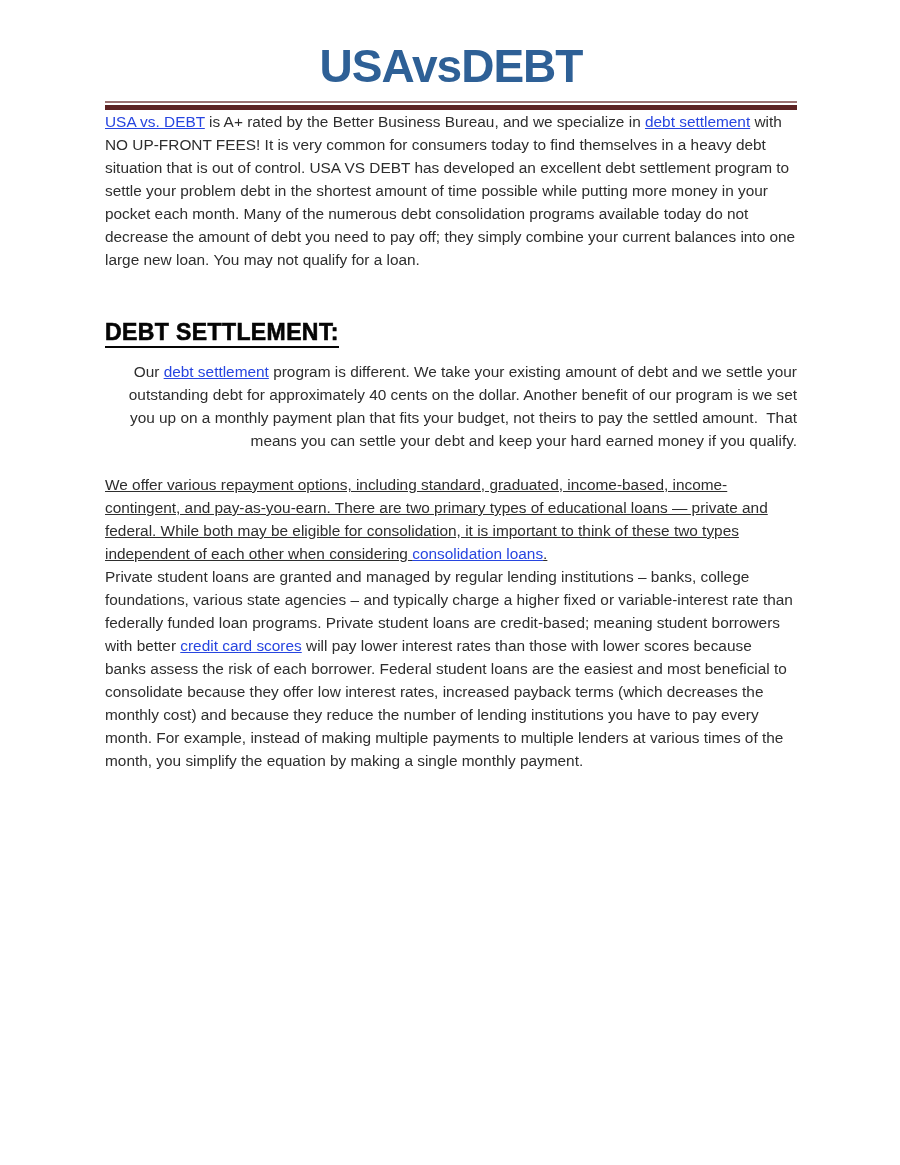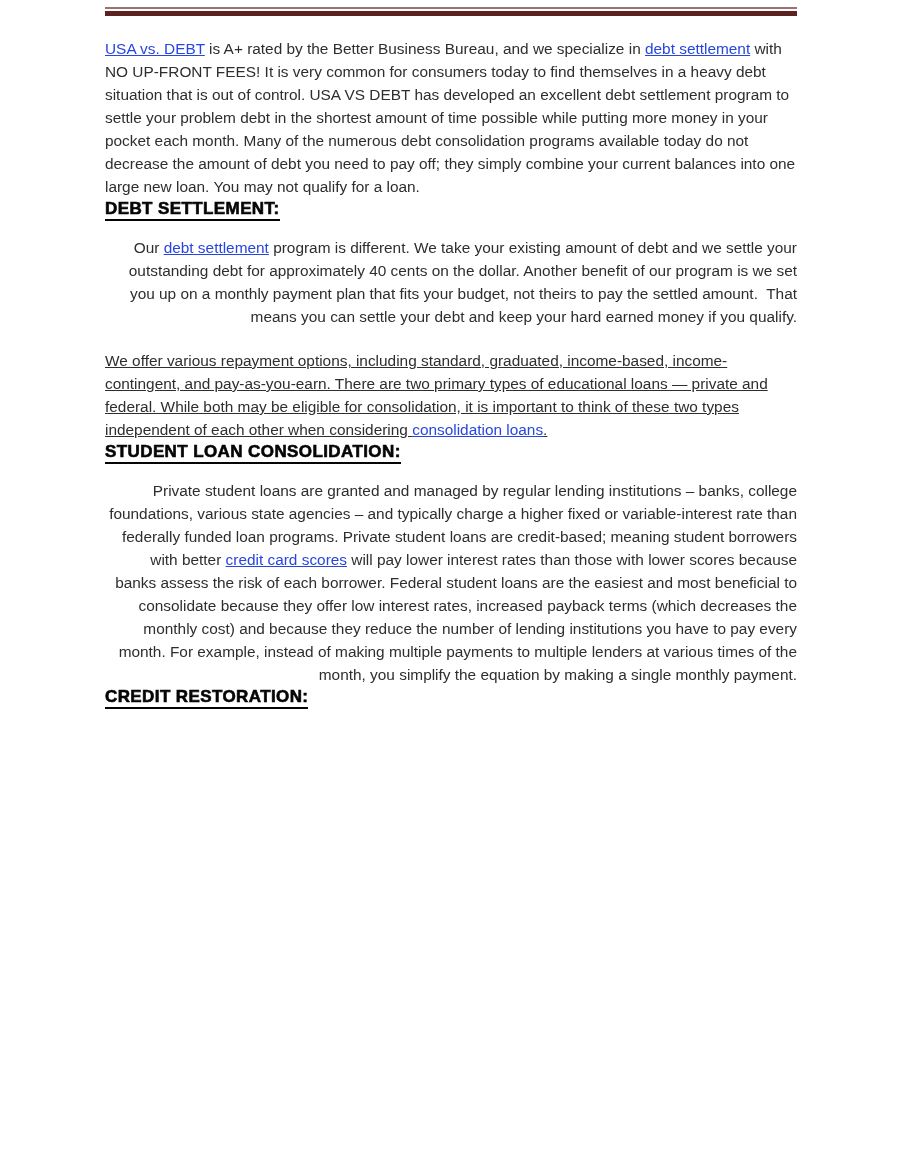--- a/index.html
+++ b/index.html
@@ -29,66 +29,65 @@
   }
   .title-rule .thick {
     margin-top: 2px;
     height: 5px;
     background: #5c2222;
   }
   p.body-text {
     color: #2e2e2e;
     font-size: 15.4px;
     line-height: 23px;
-    margin-top: 21px;
   }
   p.spaced {
     margin-top: 21px;
     text-decoration: underline;
   }
   a.doc-link {
     color: #2745e0;
     text-decoration: underline;
     cursor: pointer;
   }
   h2.section-heading {
-    font-size: 17px;
+    margin-top: 51px;
+    font-size: 23px;
     line-height: 21px;
     font-weight: 900;
     color: #050505;
     letter-spacing: 0.4px;
     -webkit-text-stroke: 0.6px #050505;
   }
   h2.section-heading span {
     border-bottom: 2.5px solid #050505;
     padding-bottom: 1px;
   }
   h2 + p.body-text {
     margin-top: 17px;
     text-align: right;
   }
 </style>
 </head>
 <body>
 
 <div class="page">
 
+  <h1 class="doc-title">USAvsDEBT</h1>
 
   <div class="title-rule">
     <div class="thick"></div>
   </div>
 
   <p class="body-text"><a class="doc-link">USA vs. DEBT</a><span> is A+ rated by the Better Business Bureau, and we specialize in </span><a class="doc-link">debt settlement</a><span> with NO UP-FRONT FEES! It is very common for consumers today to find themselves in a heavy debt situation that is out of control. USA VS DEBT has developed an excellent debt settlement program to settle your problem debt in the shortest amount of time possible while putting more money in your pocket each month. Many of the numerous debt consolidation programs available today do not decrease the amount of debt you need to pay off; they simply combine your current balances into one large new loan. You may not qualify for a loan.</span></p>
 
   <h2 class="section-heading"><span>DEBT SETTLEMENT:</span></h2>
 
   <p class="body-text"><span>&nbsp;Our </span><a class="doc-link">debt settlement</a><span> program is different. We take your existing amount of debt and we settle your outstanding debt for approximately 40 cents on the dollar. Another benefit of our program is we set you up on a monthly payment plan that fits your budget, not theirs to pay the settled amount.&nbsp; That means you can settle your debt and keep your hard earned money if you qualify.</span></p>
 
   <p class="body-text spaced"><span>We offer various repayment options, including standard, graduated, income-based, income-contingent, and pay-as-you-earn. There are two primary types of educational loans — private and federal. While both may be eligible for consolidation, it is important to think of these two types independent of each other when considering </span><a class="doc-link">consolidation loans</a><span>.</span></p>
 
-  <h2 class="section-heading"><span>STUDENT LOAN CONSOLIDATION:</span></h2>
 
   <p class="body-text"><span>Private student loans are granted and managed by regular lending institutions – banks, college foundations, various state agencies – and typically charge a higher fixed or variable-interest rate than federally funded loan programs. Private student loans are credit-based; meaning student borrowers with better </span><a class="doc-link">credit card scores</a><span> will pay lower interest rates than those with lower scores because banks assess the risk of each borrower. Federal student loans are the easiest and most beneficial to consolidate because they offer low interest rates, increased payback terms (which decreases the monthly cost) and because they reduce the number of lending institutions you have to pay every month. For example, instead of making multiple payments to multiple lenders at various times of the month, you simplify the equation by making a single monthly payment.</span></p>
 
-  <h2 class="section-heading"><span>CREDIT RESTORATION:</span></h2>
 
 
 </div>
 
 </body></html>

